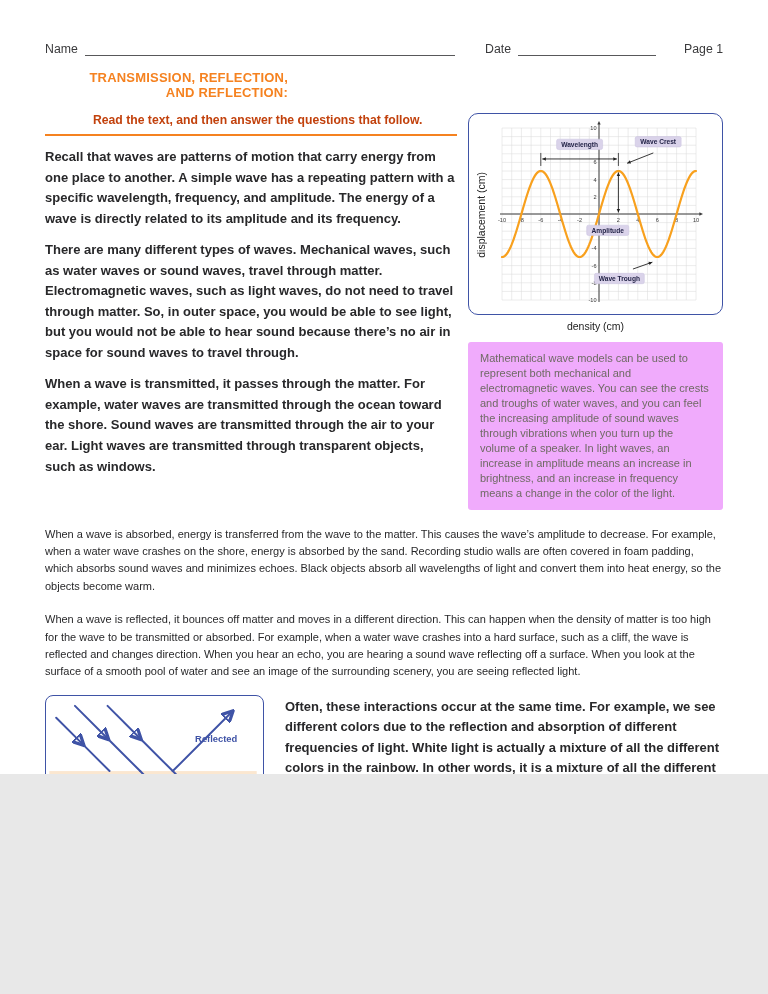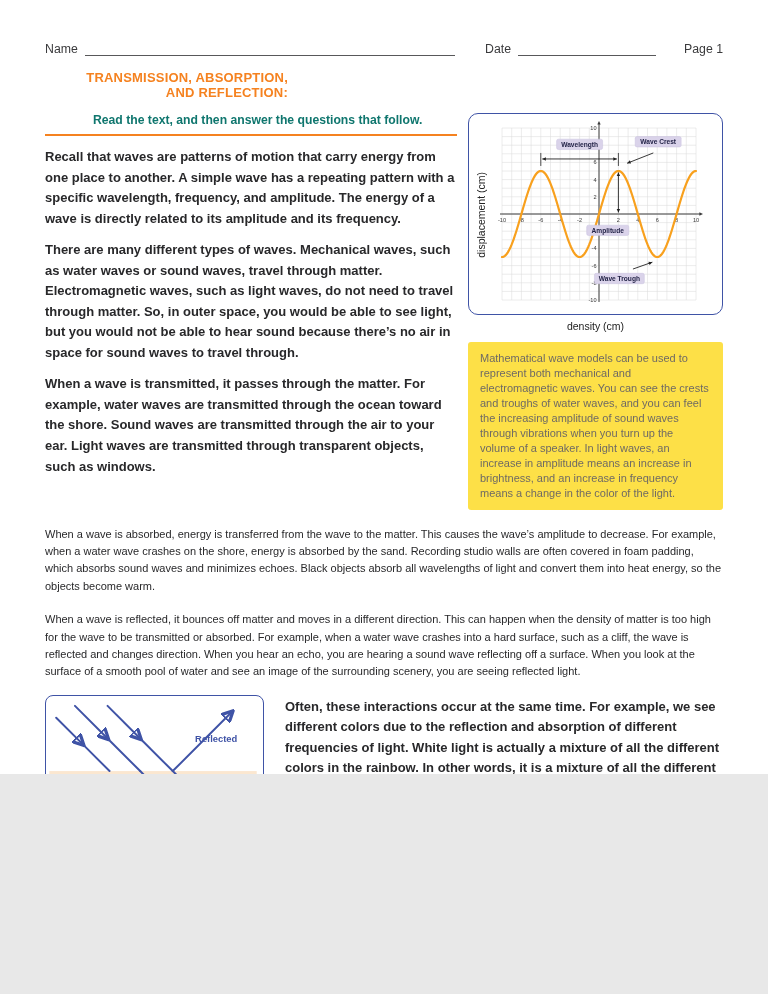--- a/index.html
+++ b/index.html
@@ -16,30 +16,30 @@
   .blank.date{width:138px;margin:0 28px 0 7px;}
   
   .title-row{display:flex;align-items:center;margin-top:15px;}
   .eyebrow{width:243px;text-align:right;color:#f58220;font-weight:bold;
            font-size:13px;line-height:1.12;letter-spacing:.2px;}
   .page-title{flex:1;padding-left:10px;color:#3a4da5;font-weight:bold;
               font-size:23.5px;letter-spacing:-.2px;white-space:nowrap;}
   
   .content-row{display:flex;margin-top:13px;gap:11px;}
   .left-col{width:412px;}
-  .instruction{font-weight:bold;font-size:12.2px;color:#0f766e;padding-left:48px;}
+  .instruction{font-weight:bold;font-size:12.2px;color:#c2410c;padding-left:48px;}
   .orange-rule{height:2px;background:#f58220;margin:7px 0 2px 0;}
   p.body{font-size:13px;line-height:1.58;margin:11px 0 0 0;font-weight:bold;}
   .right-col{width:255px;display:flex;flex-direction:column;}
   .chart-box{border:1.6px solid #3f53a6;border-radius:10px;background:#fff;
              padding:6px 4px 4px 4px;display:flex;align-items:center;}
   .ylabel{width:15px;writing-mode:vertical-rl;transform:rotate(180deg);
           font-size:10.5px;color:#222;display:flex;align-items:center;justify-content:center;}
   .xlabel{text-align:center;font-size:10.5px;color:#222;margin-top:5px;}
-  .callout{margin-top:10px;background:#fde047;border-radius:3px;
+  .callout{margin-top:10px;background:#f0abfc;border-radius:3px;
            padding:9px 12px;font-size:11px;line-height:1.36;color:#6f6a64;}
   
   p.full{font-size:11px;line-height:1.58;margin:16px 0 0 0;}
   
   .bottom-row{display:flex;gap:21px;margin-top:14px;}
   .diagram-box{width:217px;height:165px;flex:none;border:1.6px solid #3f53a6;
                border-radius:8px;overflow:hidden;background:#fff;}
   .diagram-box svg{display:block;}
   .diag path{stroke:#3f53a6;stroke-width:2;fill:none;stroke-linejoin:round;stroke-linecap:round;}
   .diag text{fill:#3f53a6;font-weight:bold;font-size:9.5px;font-family:"Liberation Sans",sans-serif;}
@@ -62,21 +62,21 @@
   <div class="hdr">
     <span>Name</span>
     <span class="blank name"></span>
     <span>Date</span>
     <span class="blank date"></span>
     <span>Page 1</span>
   </div>
 
   <div class="title-row">
     <div class="eyebrow">
-      <div>TRANSMISSION, ABSORPTION,</div>
+      <div>TRANSMISSION, REFLECTION,</div>
       <div>AND REFLECTION:</div>
     </div>
   </div>
 
   <div class="content-row">
     <div class="left-col">
       <div class="instruction">Read the text, and then answer the questions that follow.</div>
       <div class="orange-rule"></div>
       <p class="body">Recall that <b>waves</b> are patterns of motion that carry energy from one place to another. A simple wave has a repeating pattern with a specific wavelength, frequency, and amplitude. The energy of a wave is directly related to its amplitude and its frequency.</p>
       <p class="body">There are many different types of waves. <b>Mechanical waves</b>, such as water waves or sound waves, travel through matter. <b>Electromagnetic waves</b>, such as light waves, do not need to travel through matter. So, in outer space, you would be able to see light, but you would not be able to hear sound because there’s no air in space for sound waves to travel through.</p>

